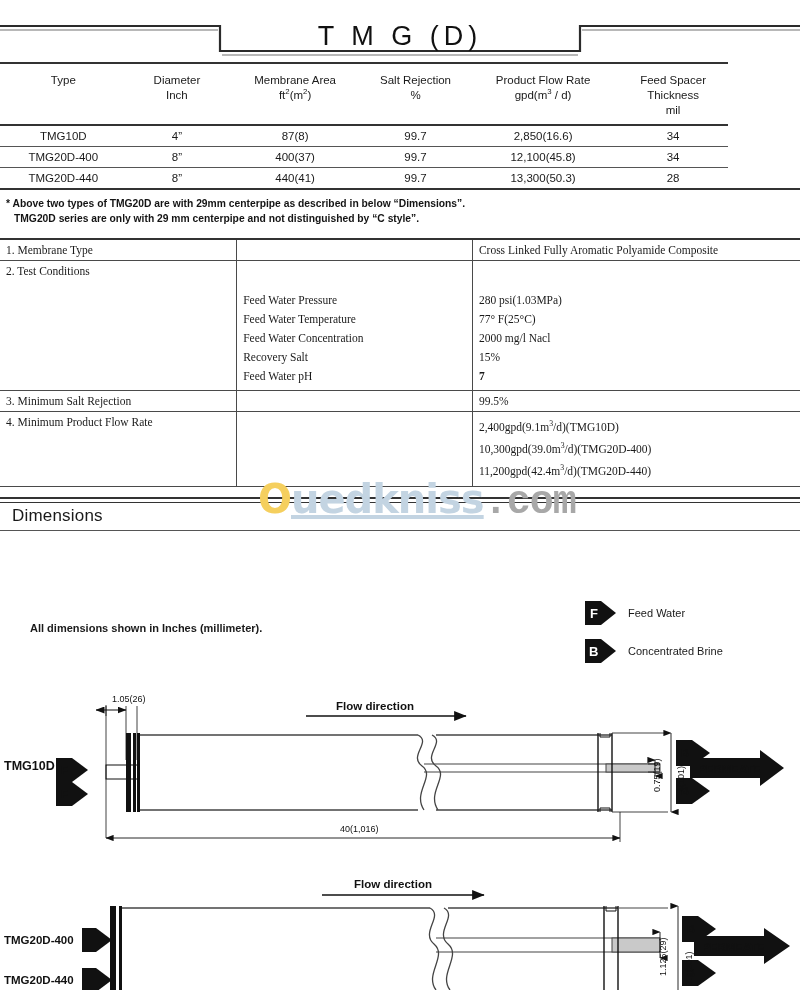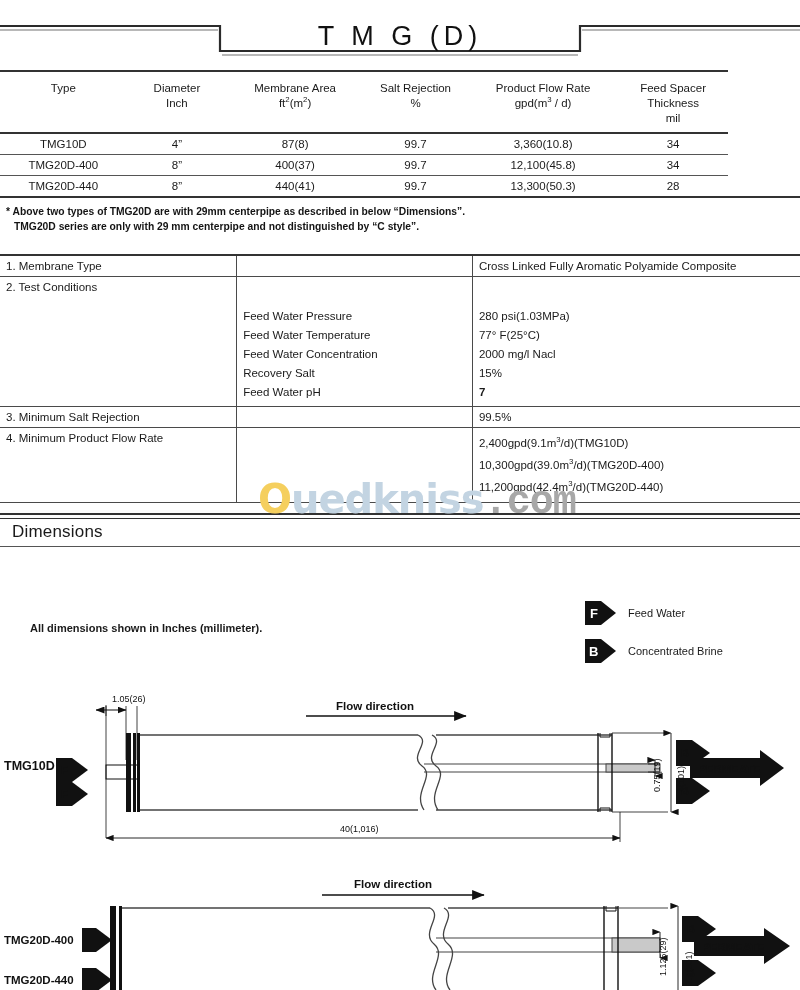--- a/index.html
+++ b/index.html
@@ -28,21 +28,21 @@
     font-size: 27px;
     letter-spacing: 5px;
     color: #111;
     font-family: "Liberation Sans", sans-serif;
   }
 
   
   .top-table {
     width: 728px;
     border-collapse: collapse;
-    margin-top: 12px;
+    margin-top: 4px;
     font-size: 11.5px;
   }
   .top-table th, .top-table td {
     text-align: center;
     padding: 0;
     font-weight: normal;
     color: #1a1a1a;
   }
   .top-table thead th {
     height: 62px;
@@ -76,22 +76,23 @@
     color: #141414;
   }
   .footnote .ln { display:block; }
   .footnote .ln2, .footnote .ln3 { padding-left: 8px; }
   .footnote em { font-style: italic; }
 
   
   .spec-table {
     width: 800px;
     border-collapse: collapse;
-    margin-top: 20px;
+    margin-top: 12px;
     font-size: 11.5px;
+    font-family: Liberation Serif, serif;
   }
   .spec-table td {
     vertical-align: top;
     padding: 4px 6px 4px 6px;
     border-top: 1.3px solid #4a4a4a;
     border-bottom: 1.3px solid #4a4a4a;
     color: #1a1a1a;
   }
   .spec-table tr:first-child td { border-top: 2.2px solid #333; }
   .sc-label { width: 237px; border-right: 1.6px solid #4a4a4a; }
@@ -108,21 +109,21 @@
     position: absolute;
     left: 258px; top: 476px;
     font-size: 40px;
     font-weight: bold;
     letter-spacing: -1px;
     font-family: "DejaVu Sans", sans-serif;
     pointer-events: none;
     white-space: nowrap;
   }
   .wm-o { color: #f5cf5e; }
-  .wm-mid { color: #c3d4e2; }
+  .wm-mid { color: #c3d4e2; text-decoration: underline; }
   .wm-com { color: #a8a8a8; font-family: Liberation Mono, monospace; }
 
   
   .dim-section { margin-top: 10px; }
   .dim-head-rule-top { border-top: 2.4px solid #333; }
   .dim-title {
     font-size: 17px;
     padding: 3px 0 4px 12px;
     color: #1a1a1a;
     letter-spacing: 0.2px;
@@ -191,21 +192,21 @@
         <div>mil</div>
       </th>
     </tr>
   </thead>
   <tbody>
     <tr>
       <td>TMG10D</td>
       <td>4”</td>
       <td>87(8)</td>
       <td>99.7</td>
-      <td>3,360(10.8)</td>
+      <td>2,850(16.6)</td>
       <td>34</td>
     </tr>
     <tr>
       <td>TMG20D-400</td>
       <td>8”</td>
       <td>400(37)</td>
       <td>99.7</td>
       <td>12,100(45.8)</td>
       <td>34</td>
     </tr>

